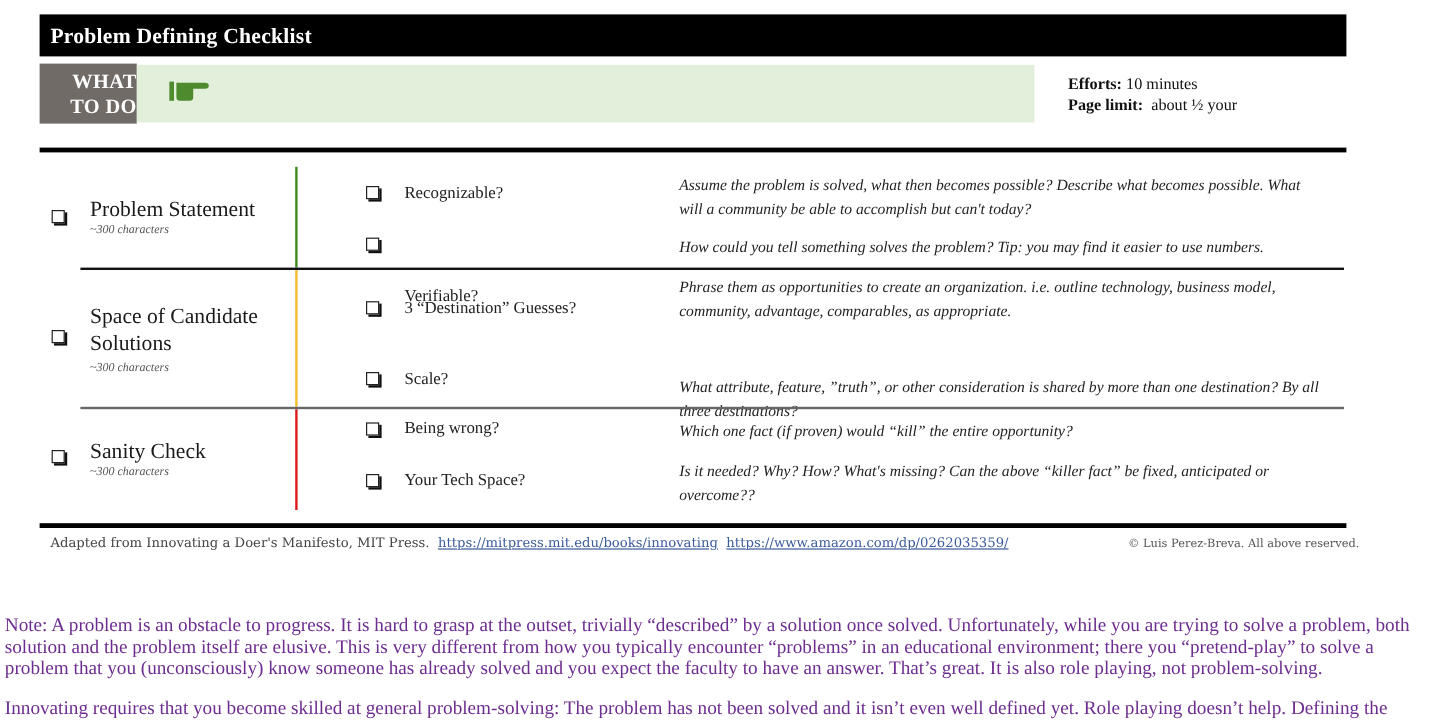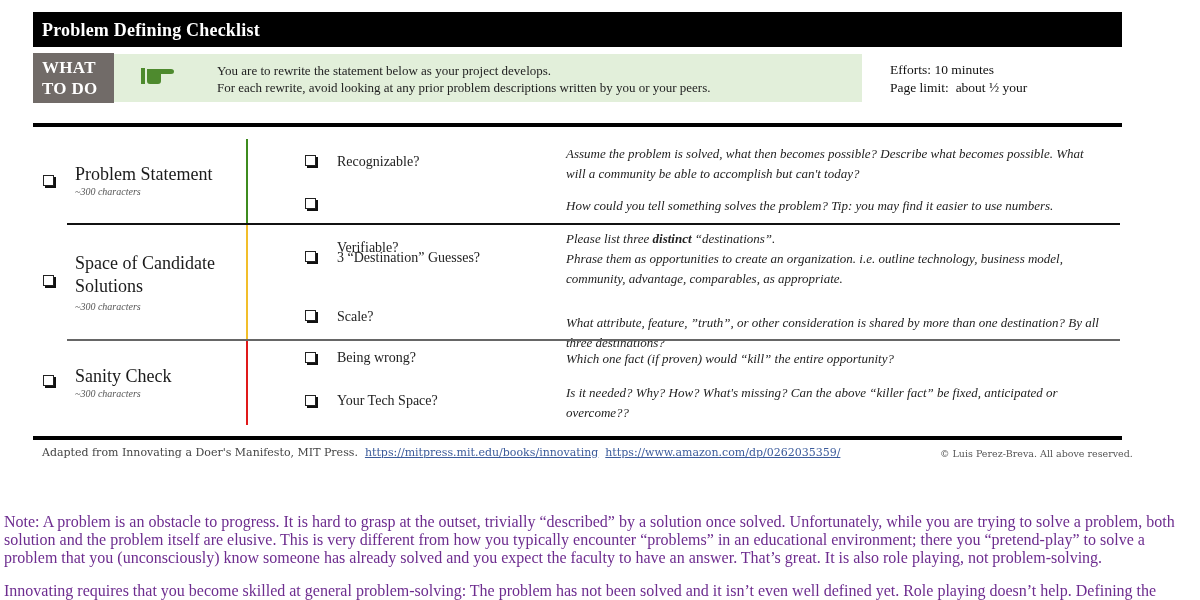--- a/index.html
+++ b/index.html
@@ -8,34 +8,34 @@
 
     .title-bar {
       position: absolute; left: 33px; top: 12px; width: 1089px; height: 35px;
       background: #000; color: #fff; font-weight: bold; font-size: 18px;
       padding: 8px 0 0 9px; letter-spacing: 0.2px;
     }
 
     .what-box {
       position: absolute; left: 33px; top: 53px; width: 81px; height: 50px;
       background: #716b68; color: #fff; font-weight: bold; font-size: 17px;
-      line-height: 21px; padding: 4px 0 0 9px; letter-spacing: 0.3px;
+      line-height: 21px; padding: 4px 0 0 9px; letter-spacing: 0.3px; text-align: right;
     }
     .instr-box {
       position: absolute; left: 114px; top: 54px; width: 748px; height: 48px;
       background: #e2efda;
     }
     .hand-icon { position: absolute; left: 27px; top: 12px; width: 34px; height: 20px; }
     .instr-text {
       position: absolute; left: 103px; top: 8px; font-size: 13px; line-height: 17px; color: #222;
     }
     .effort {
       position: absolute; left: 890px; top: 61px; font-size: 13.5px; line-height: 18px; color: #111;
     }
-    .effort b { font-weight: normal; margin-top: 32px; }
+    .effort b { font-weight: bold; margin-top: 32px; }
 
     .rule-top { position: absolute; left: 33px; top: 123px; width: 1089px; height: 4px; background: #000; }
     .rule-bottom { position: absolute; left: 33px; top: 436px; width: 1089px; height: 4px; background: #000; }
 
     .sep { position: absolute; left: 67px; width: 1053px; height: 1.5px; }
     .sep1 { top: 223px; background: #111; }
     .sep2 { top: 339px; background: #666; height: 2px; }
 
     .vline { position: absolute; left: 246px; width: 2px; }
     .v-green { top: 139px; height: 84px; background: #3d8b1e; }
@@ -71,24 +71,20 @@
 
 <div class="what-box">
   <div>WHAT</div>
   <div>TO DO</div>
 </div>
 <div class="instr-box">
   <svg class="hand-icon" viewBox="0 0 34 20">
     <rect x="0" y="2" width="4" height="16" fill="#4e8a2e"></rect>
     <path d="M6 3 H30 Q33 3 33 5.5 Q33 8 30 8 H20 V15 Q20 18 17 18 H9 Q6 18 6 15 Z" fill="#4e8a2e"></path>
   </svg>
-  <div class="instr-text">
-    <div>You are to rewrite the statement below as your project develops.</div>
-    <div>For each rewrite, avoid looking at any prior problem descriptions written by you or your peers.</div>
-  </div>
 </div>
 
 <div class="effort">
   <div><b>Efforts:</b> <span>10 minutes</span></div>
   <div><b>Page limit:</b>&nbsp; <span>about ½ your</span></div>
 </div>
 
 <div class="rule-top"></div>
 
 <div class="vline v-green"></div>
@@ -112,21 +108,20 @@
 <div class="cbox" style="left:43px; top:275px;"></div>
 <div class="sec-title" style="top:252px;">
   <div>Space of Candidate</div>
   <div>Solutions</div>
 </div>
 <div class="sec-sub" style="top:301px;">~300 characters</div>
 
 <div class="cbox" style="left:305px; top:251px;"></div>
 <div class="item-label" style="top:250px;">3 “Destination” Guesses?</div>
 <div class="item-desc" style="top:229px;">
-  <div><span>Please list three </span><b>distinct</b><span> “destinations”.</span></div>
   <div>Phrase them as opportunities to create an organization. i.e. outline technology, business model, community, advantage, comparables, as appropriate.</div>
 </div>
 
 <div class="cbox" style="left:305px; top:310px;"></div>
 <div class="item-label" style="top:309px;">Scale?</div>
 <div class="item-desc" style="top:313px;">What attribute, feature, ”truth”, or other consideration is shared by more than one destination? By all three destinations?</div>
 
 <div class="sep sep2"></div>
 
 <div class="cbox" style="left:43px; top:375px;"></div>

